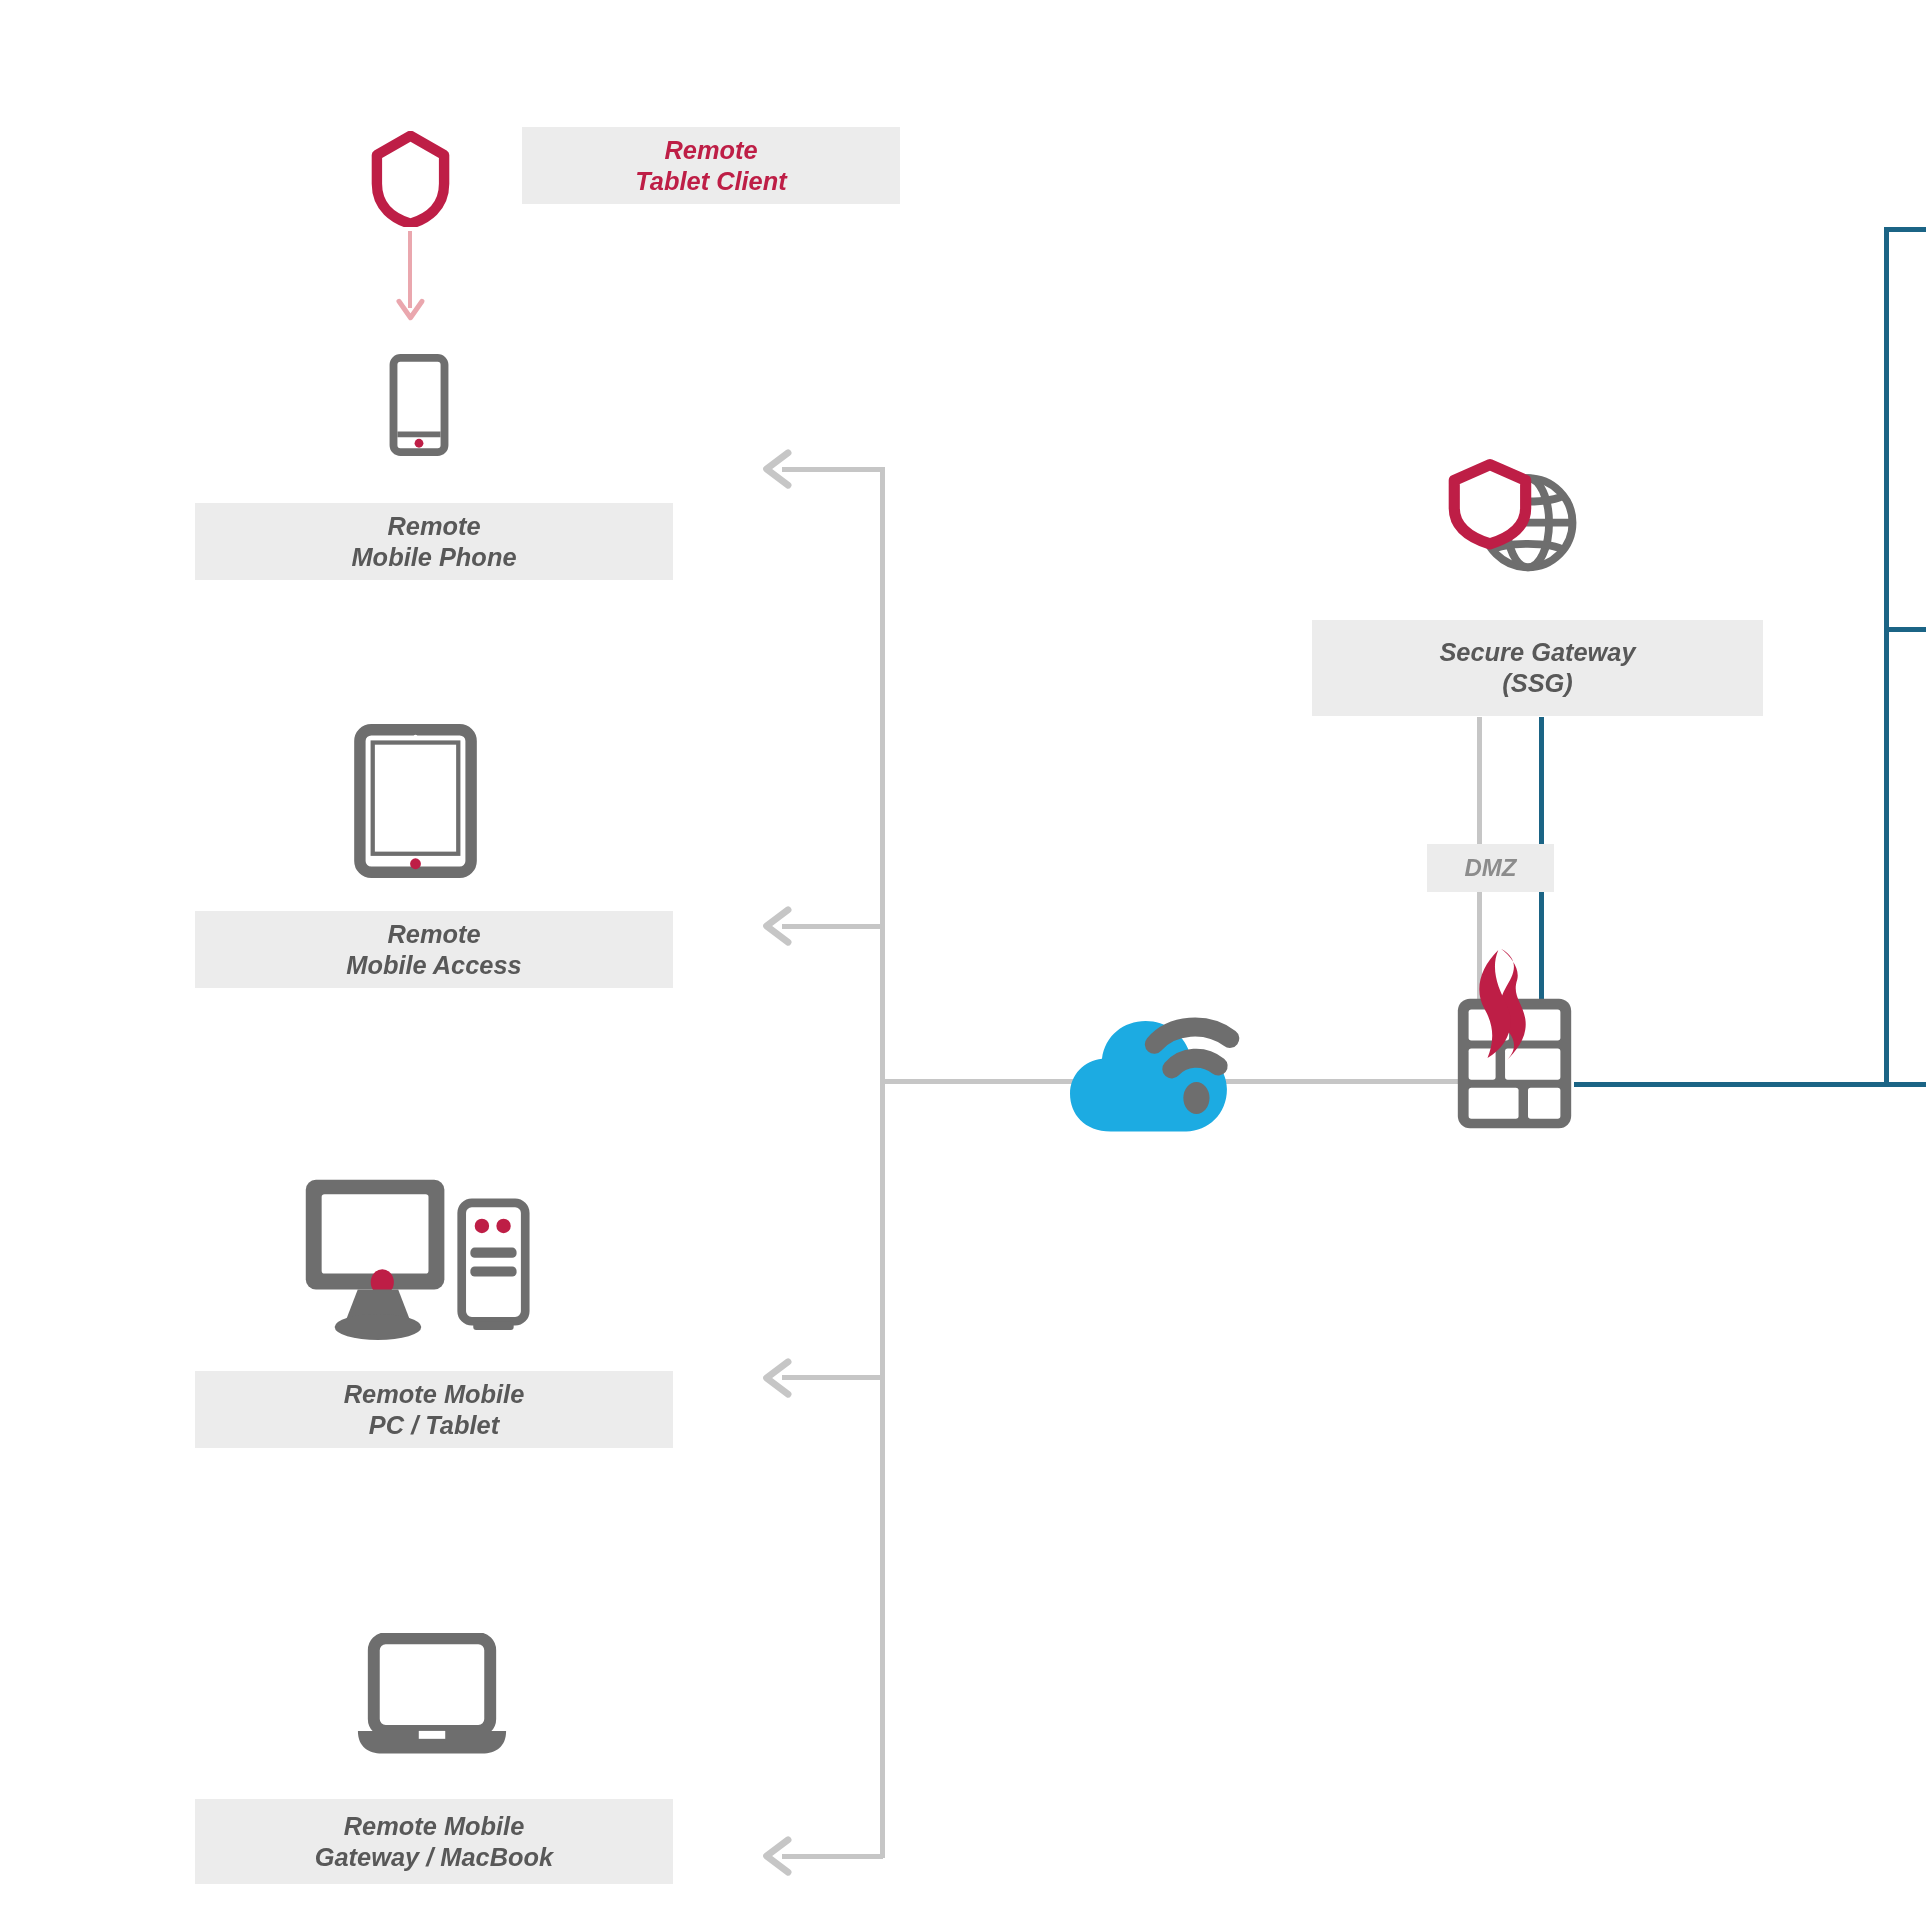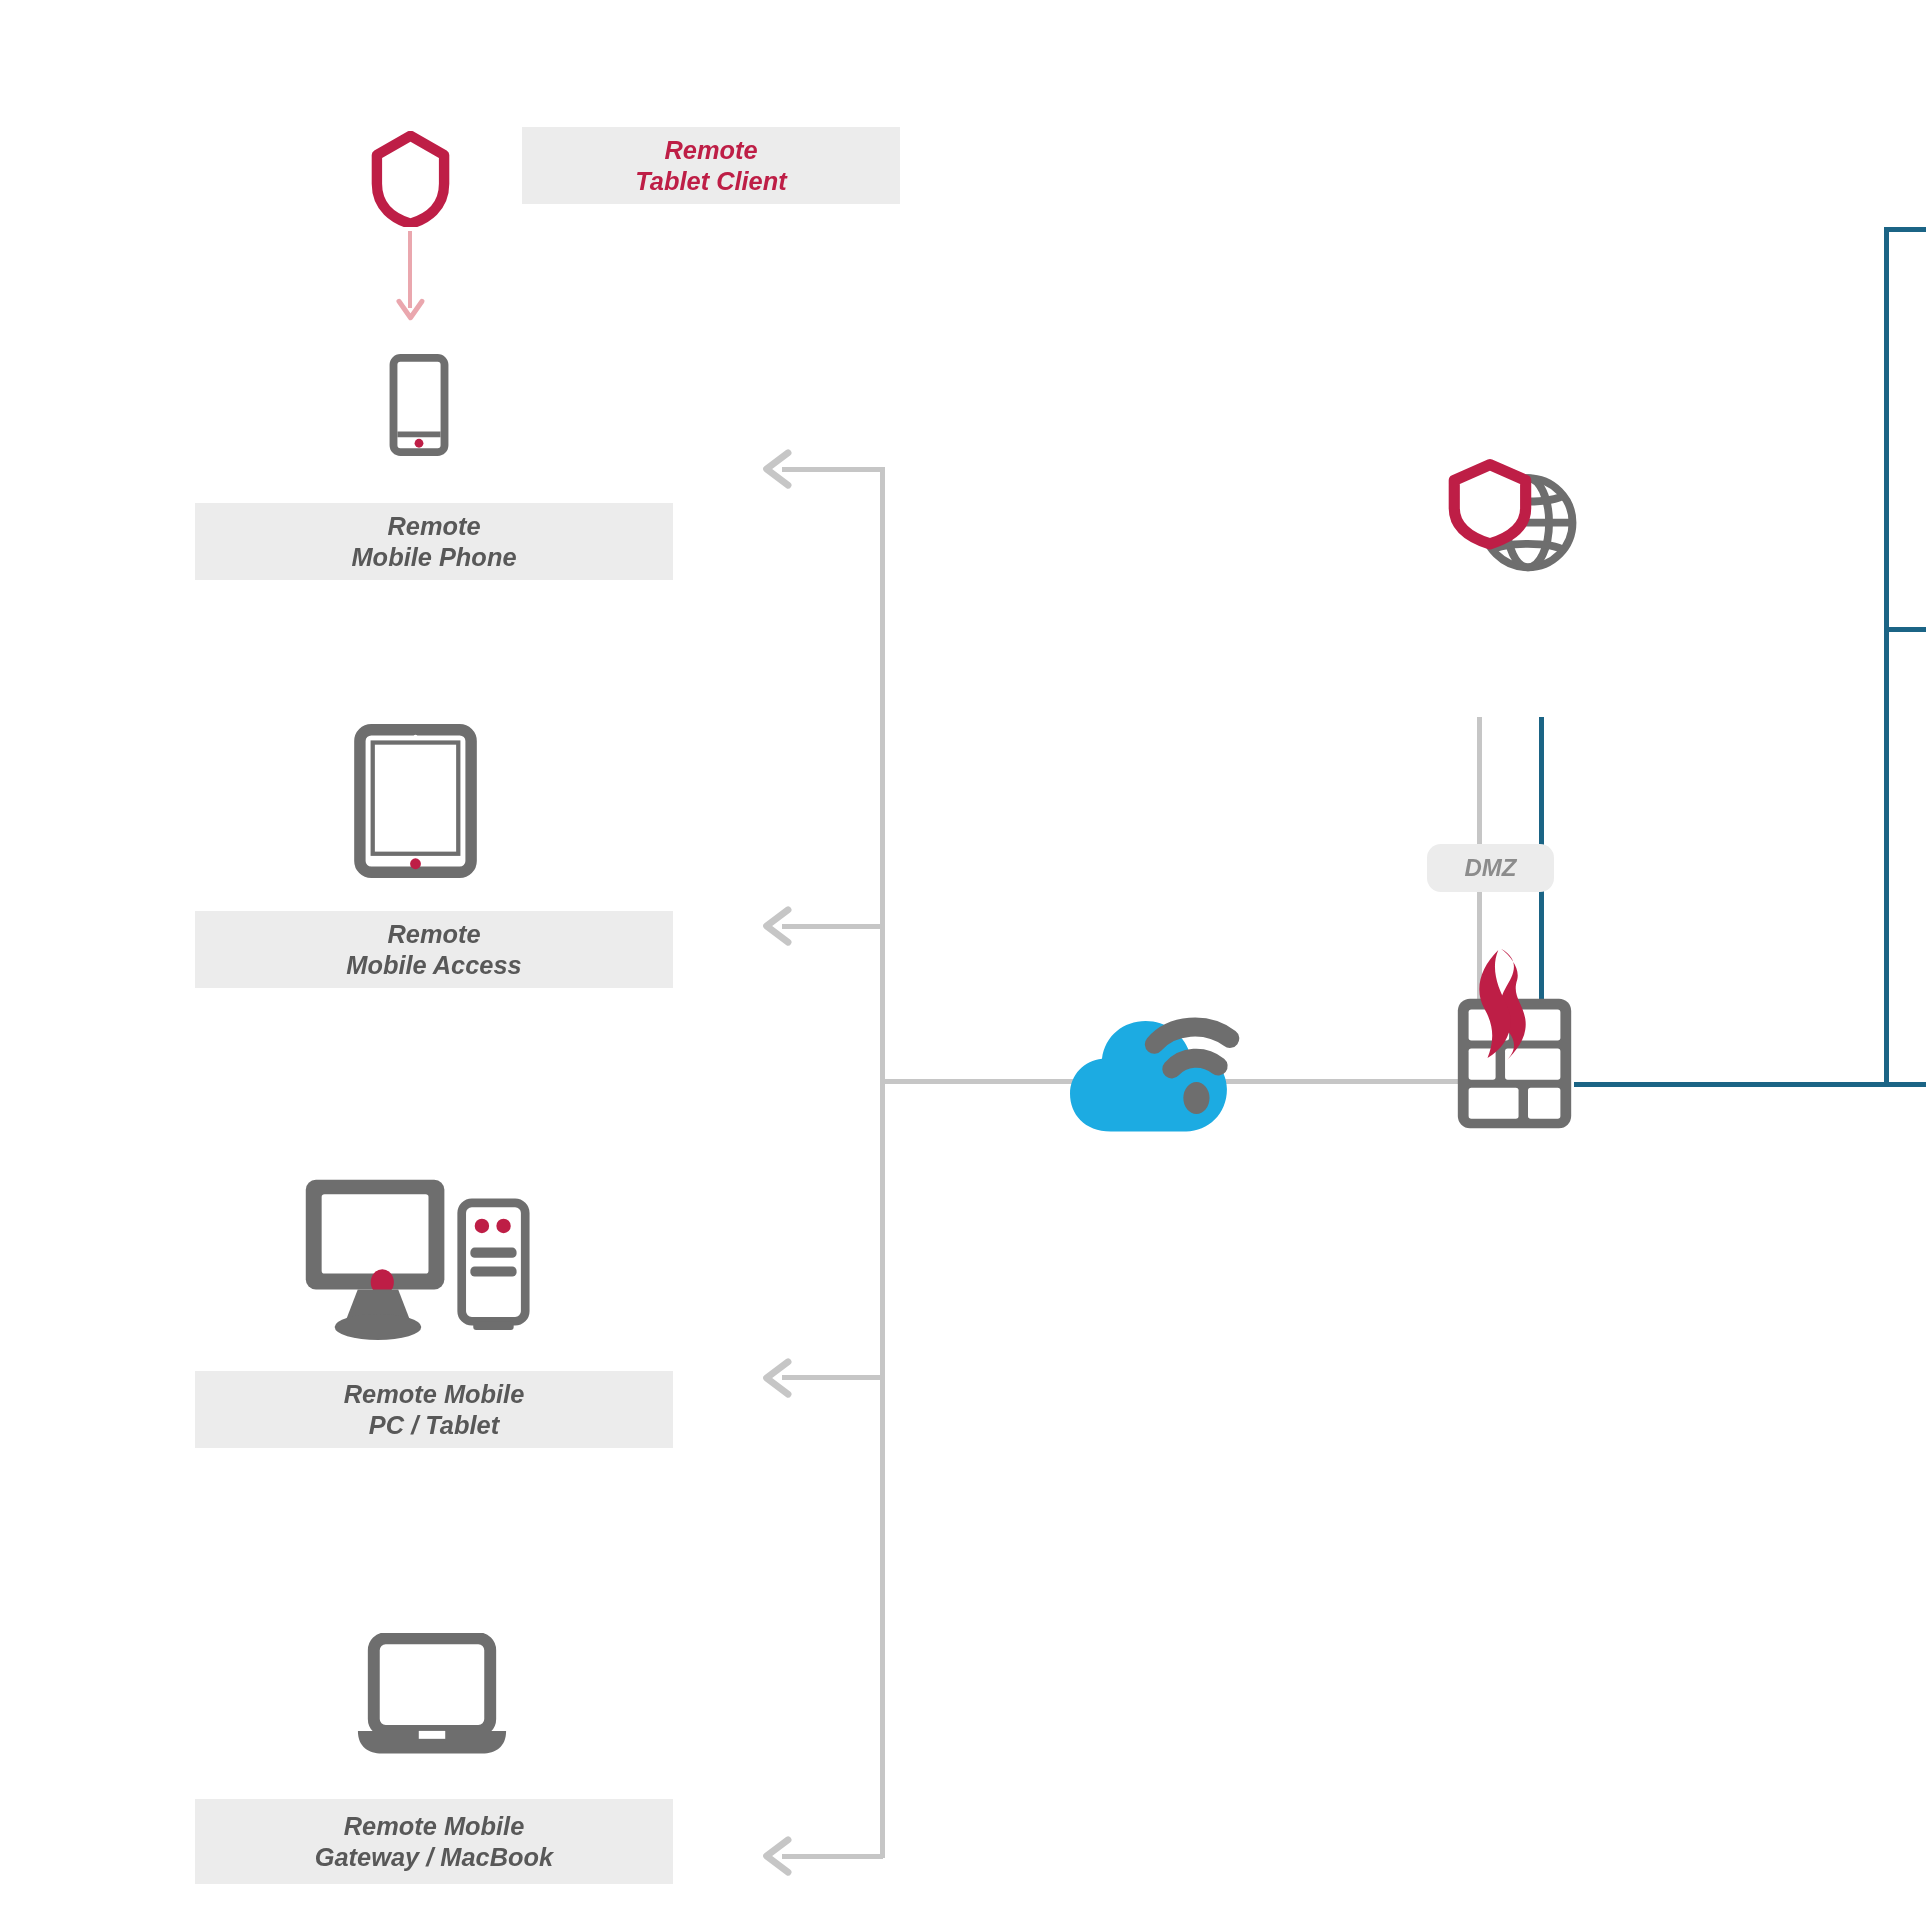--- a/index.html
+++ b/index.html
@@ -157,25 +157,31 @@
         <circle cx="72" cy="58" r="40"></circle>
         <ellipse cx="72" cy="58" rx="19" ry="40"></ellipse>
         <line x1="32" y1="58" x2="112" y2="58"></line>
         <path d="M39 33 C52 41 92 41 105 33"></path>
         <path d="M39 83 C52 75 92 75 105 83"></path>
       </g>
       <path d="M38 6 L70 20 L70 45 C70 63 54 72 38 77 C22 72 6 63 6 45 L6 20 Z" fill="#ffffff" stroke="#be1e46" stroke-width="10" stroke-linejoin="round"></path>
     </svg>
   </div>
 
+  <div class="lbl" style="left:1312px;top:620px;width:451px;height:96px;font-size:25.4px;">
+    <div>
+      <div>Secure Gateway</div>
+      <div>(SSG)</div>
+    </div>
+  </div>
 
   <div class="line" style="left:1477px;top:717px;width:5px;height:308px;"></div>
   <div class="tline" style="left:1539px;top:717px;width:5px;height:308px;"></div>
 
-  <div class="lbl dmz" style="left:1427px;top:844px;width:127px;height:48px;font-size:24px;border-radius:14px;">
+  <div class="lbl dmz" style="left:1427px;top:844px;width:127px;height:48px;font-size:24px;">
     <span>DMZ</span>
   </div>
 
   <div class="icon" style="left:1447px;top:942px;width:135px;height:193px;">
     <svg viewBox="0 0 100 143">
       <g>
         <rect x="8" y="42" width="84" height="96" rx="9" fill="#6e6e6e"></rect>
         <g fill="#ffffff">
           <rect x="16" y="50" width="30" height="23" rx="2"></rect>
           <rect x="53" y="50" width="31" height="23" rx="2"></rect>

